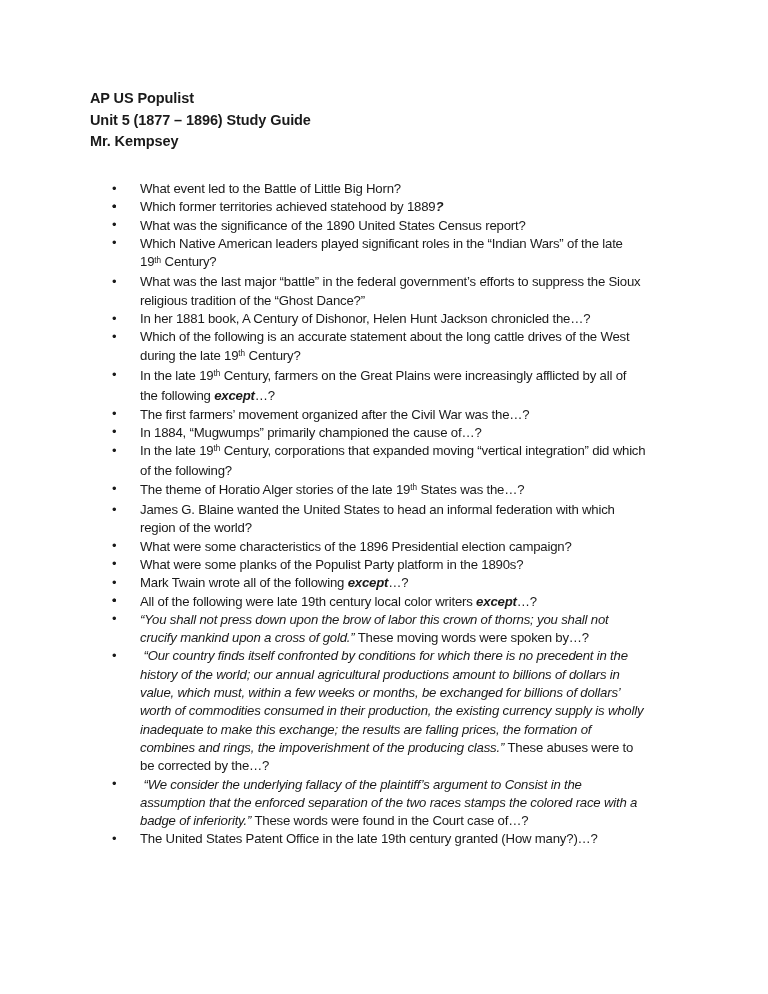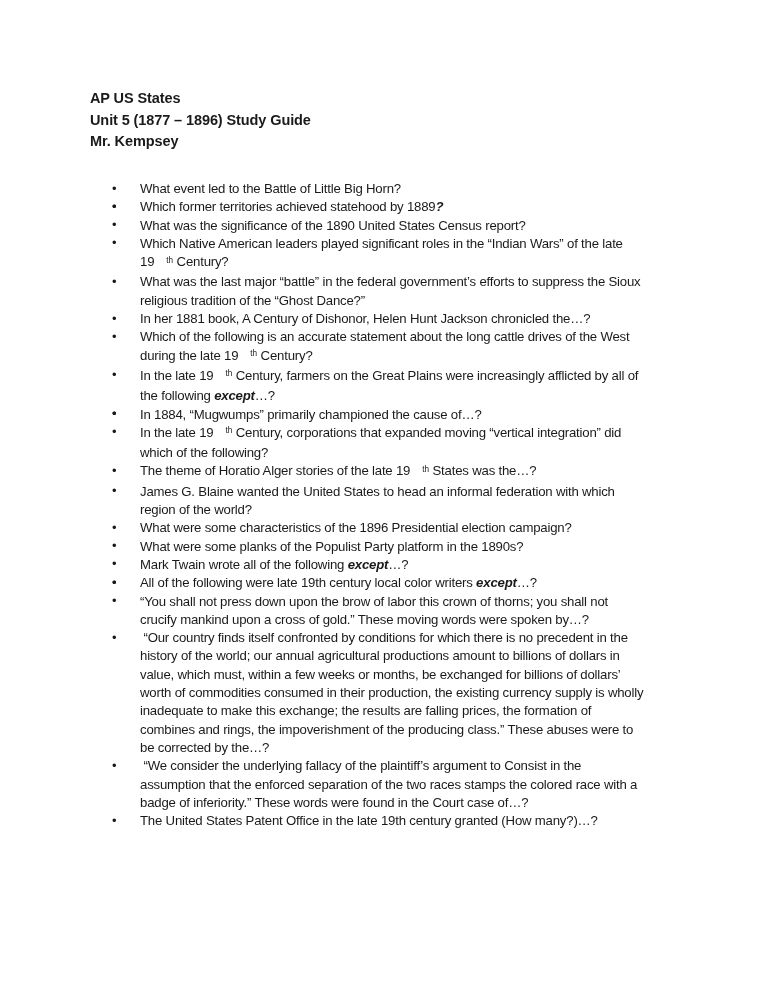--- a/index.html
+++ b/index.html
@@ -47,53 +47,52 @@
     padding-left: 50px;
     white-space: pre-wrap;
   }
   .marker {
     position: absolute;
     left: 22px;
     top: -0.5px;
     font-size: 13px;
     letter-spacing: 0;
   }
-  .seg-i  { }
+  .seg-i  { font-style: italic; }
   .seg-bi { font-style: italic; font-weight: bold; }
   .seg-u  { }
   .seg-sup {
     font-size: 0.62em;
     position: relative;
     top: -0.45em;
     letter-spacing: 0;
-    margin-left: 12px;
   }
 </style>
 </head>
 <body>
 
 <div class="page">
 
   <div class="doc-header">
-    <div>AP US States</div>
+    <div>AP US Populist</div>
     <div>Unit 5 (1877 – 1896) Study Guide</div>
     <div>Mr. Kempsey</div>
   </div>
 
   <ul class="question-list">
       <li><span class="marker">•</span><span>What event led to the Battle of Little Big Horn?</span></li>
       <li><span class="marker">•</span></li>
       <li><span class="marker">•</span><span>Which former territories achieved statehood by 1889</span><span class="seg-bi">?</span></li>
       <li><span class="marker">•</span><span>What was the significance of the 1890 United States Census report?</span></li>
       <li><span class="marker">•</span><span>Which Native American leaders played significant roles in the “Indian Wars” of the late 19</span><span class="seg-sup">th</span><span> Century?</span></li>
       <li><span class="marker">•</span><span>What was the last major “battle” in the federal government’s efforts to suppress the Sioux religious tradition of the “Ghost Dance?”</span></li>
       <li><span class="marker">•</span><span>In her 1881 book, </span><span class="seg-u">A Century of Dishonor</span><span>, Helen Hunt Jackson chronicled the…?</span></li>
       <li><span class="marker">•</span><span>Which of the following is an accurate statement about the long cattle drives of the West during the late 19</span><span class="seg-sup">th</span><span> Century?</span></li>
       <li><span class="marker">•</span><span>In the late 19</span><span class="seg-sup">th</span><span> Century, farmers on the Great Plains were increasingly afflicted by all of the following </span><span class="seg-bi">except</span><span>…?</span></li>
-      <li><span class="marker">•</span></li>
+      <li><span class="marker">•</span><span>The first farmers’ movement organized after the Civil War was the…?</span></li>
       <li><span class="marker">•</span><span>In 1884, “Mugwumps” primarily championed the cause of…?</span></li>
       <li><span class="marker">•</span><span>In the late 19</span><span class="seg-sup">th</span><span> Century, corporations that expanded moving “vertical integration” did which of the following?</span></li>
       <li><span class="marker">•</span><span>The theme of Horatio Alger stories of the late 19</span><span class="seg-sup">th</span><span> States was the…?</span></li>
       <li><span class="marker">•</span><span>James G. Blaine wanted the United States to head an informal federation with which region of the world?</span></li>
       <li><span class="marker">•</span><span>What were some characteristics of the 1896 Presidential election campaign?</span></li>
       <li><span class="marker">•</span><span>What were some planks of the Populist Party platform in the 1890s?</span></li>
       <li><span class="marker">•</span><span>Mark Twain wrote all of the following </span><span class="seg-bi">except</span><span>…?</span></li>
       <li><span class="marker">•</span></li>
       <li><span class="marker">•</span><span>All of the following were late 19th century local color writers </span><span class="seg-bi">except</span><span>…?</span></li>
       <li><span class="marker">•</span><span class="seg-i">“You shall not press down upon the brow of labor this crown of thorns; you shall not crucify mankind upon a cross of gold.”</span><span> These moving words were spoken by…?</span></li>

